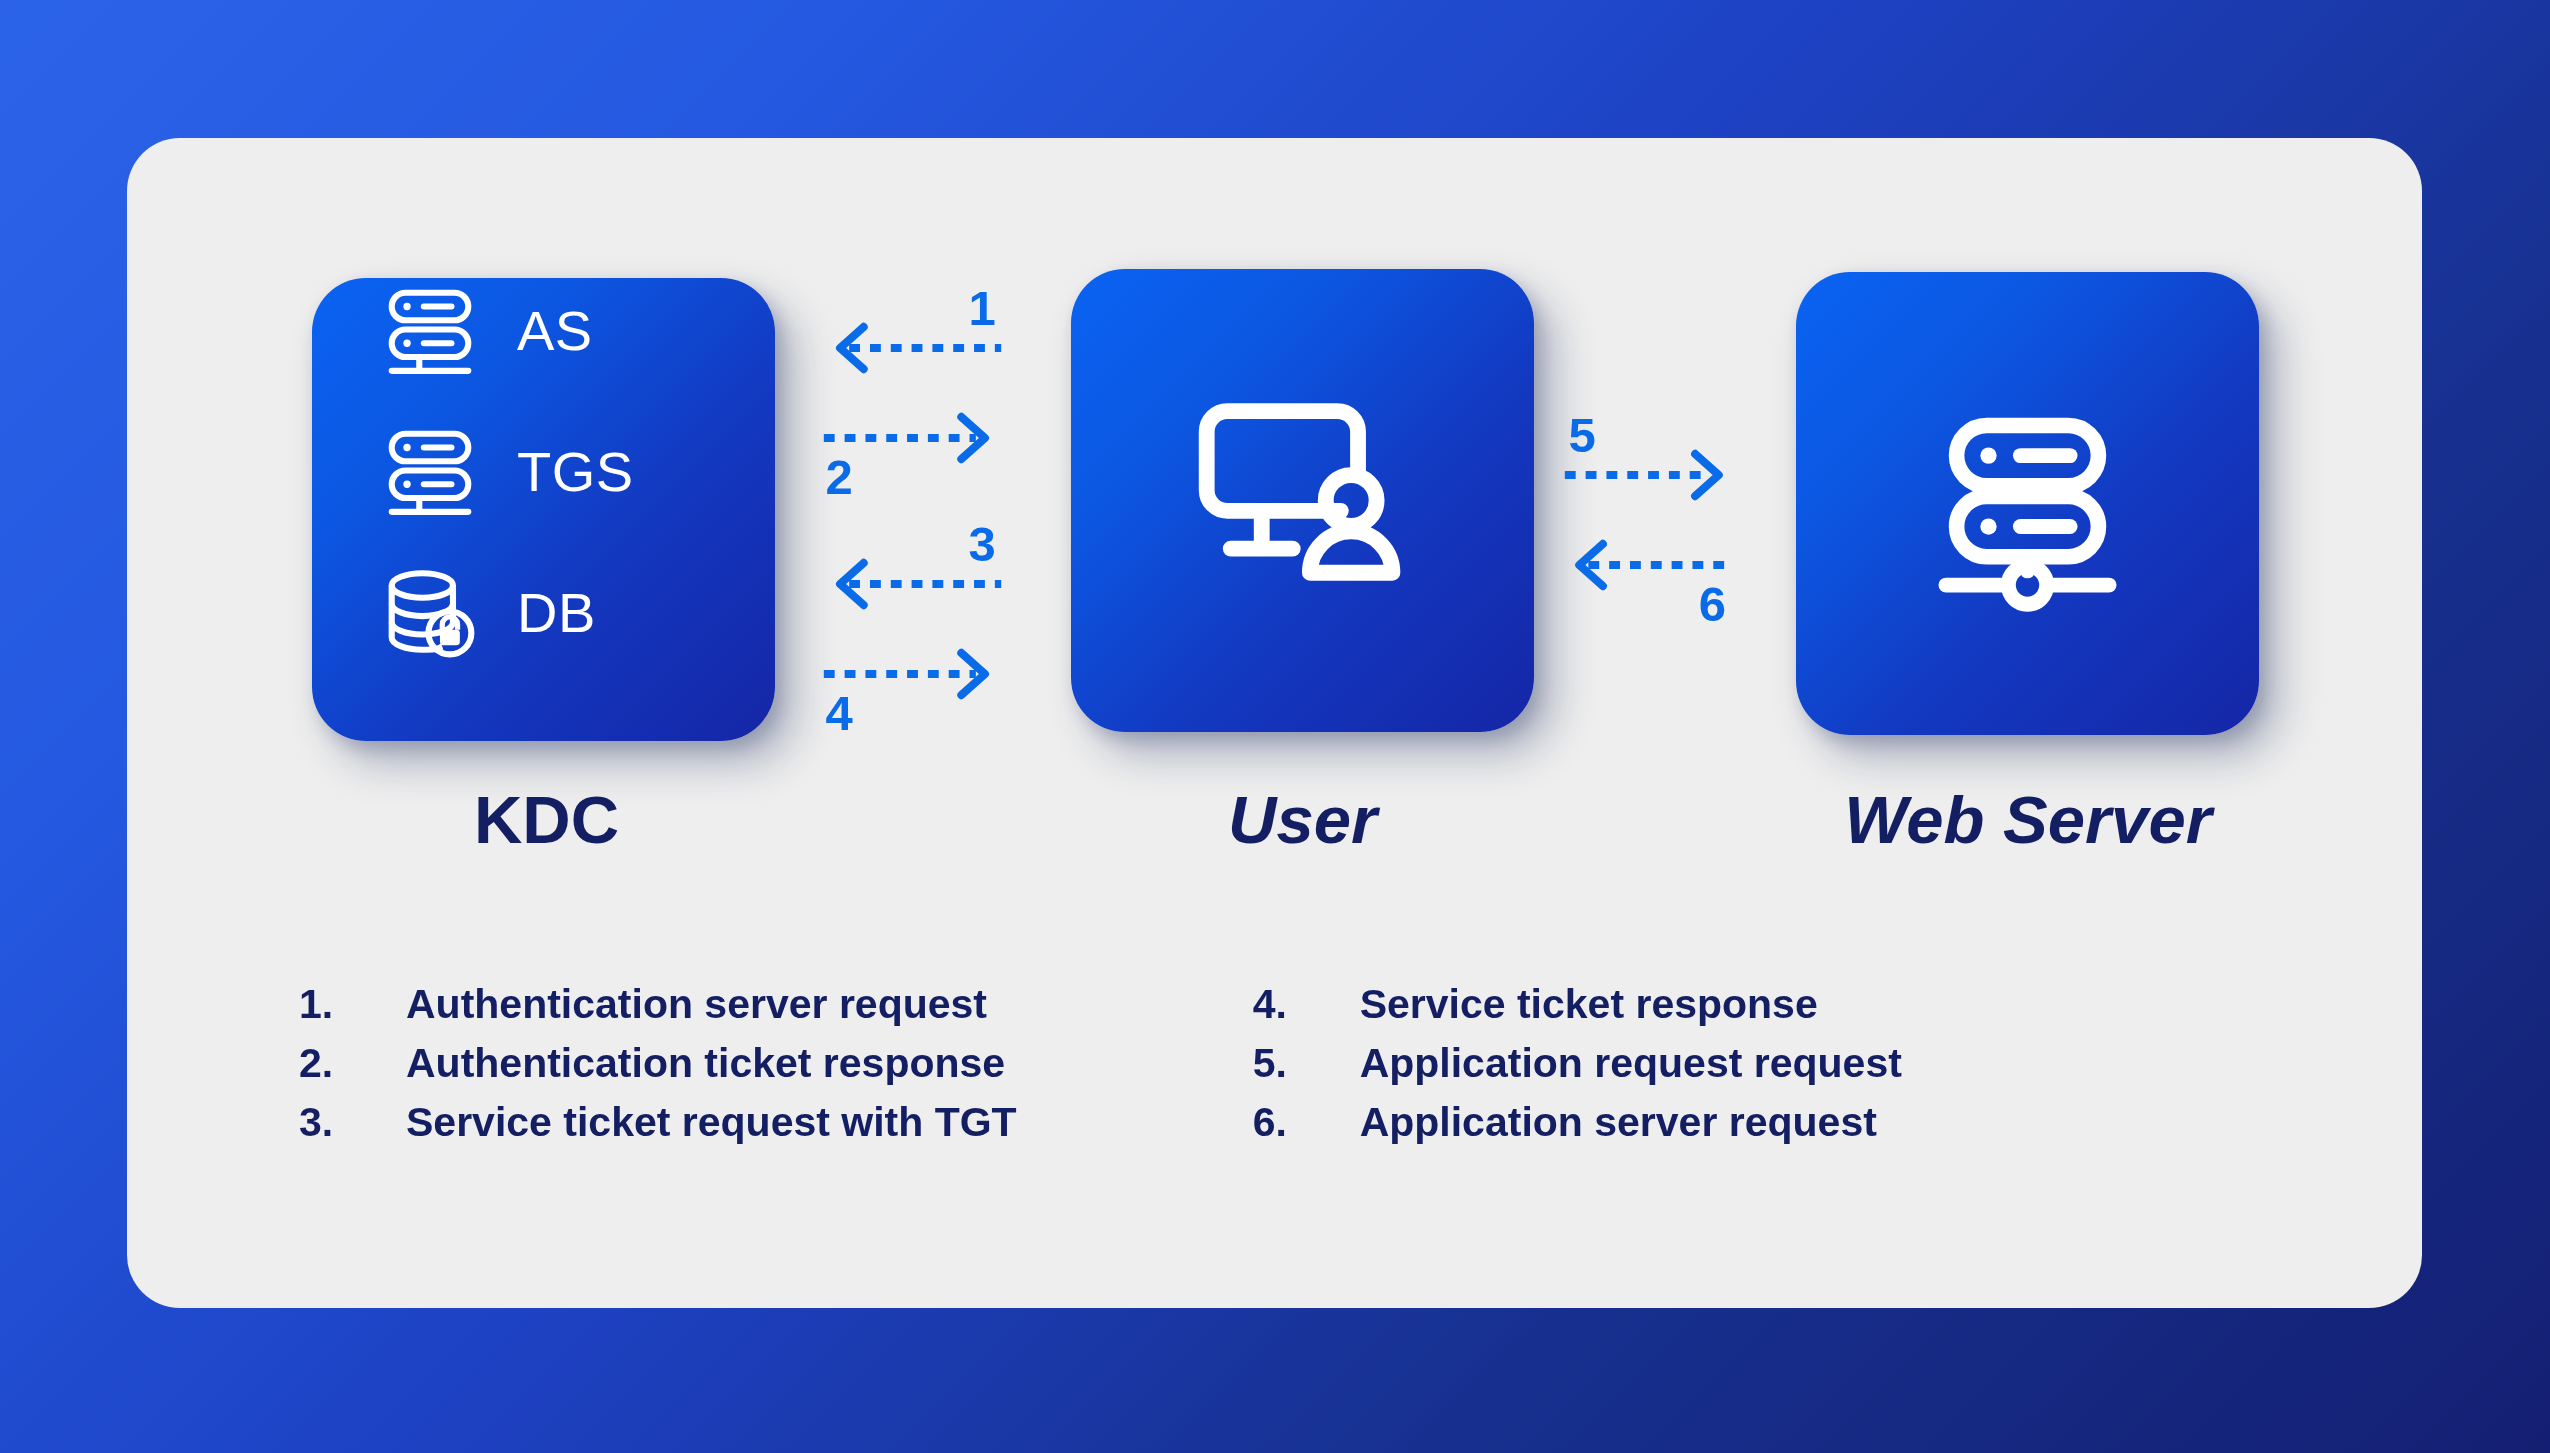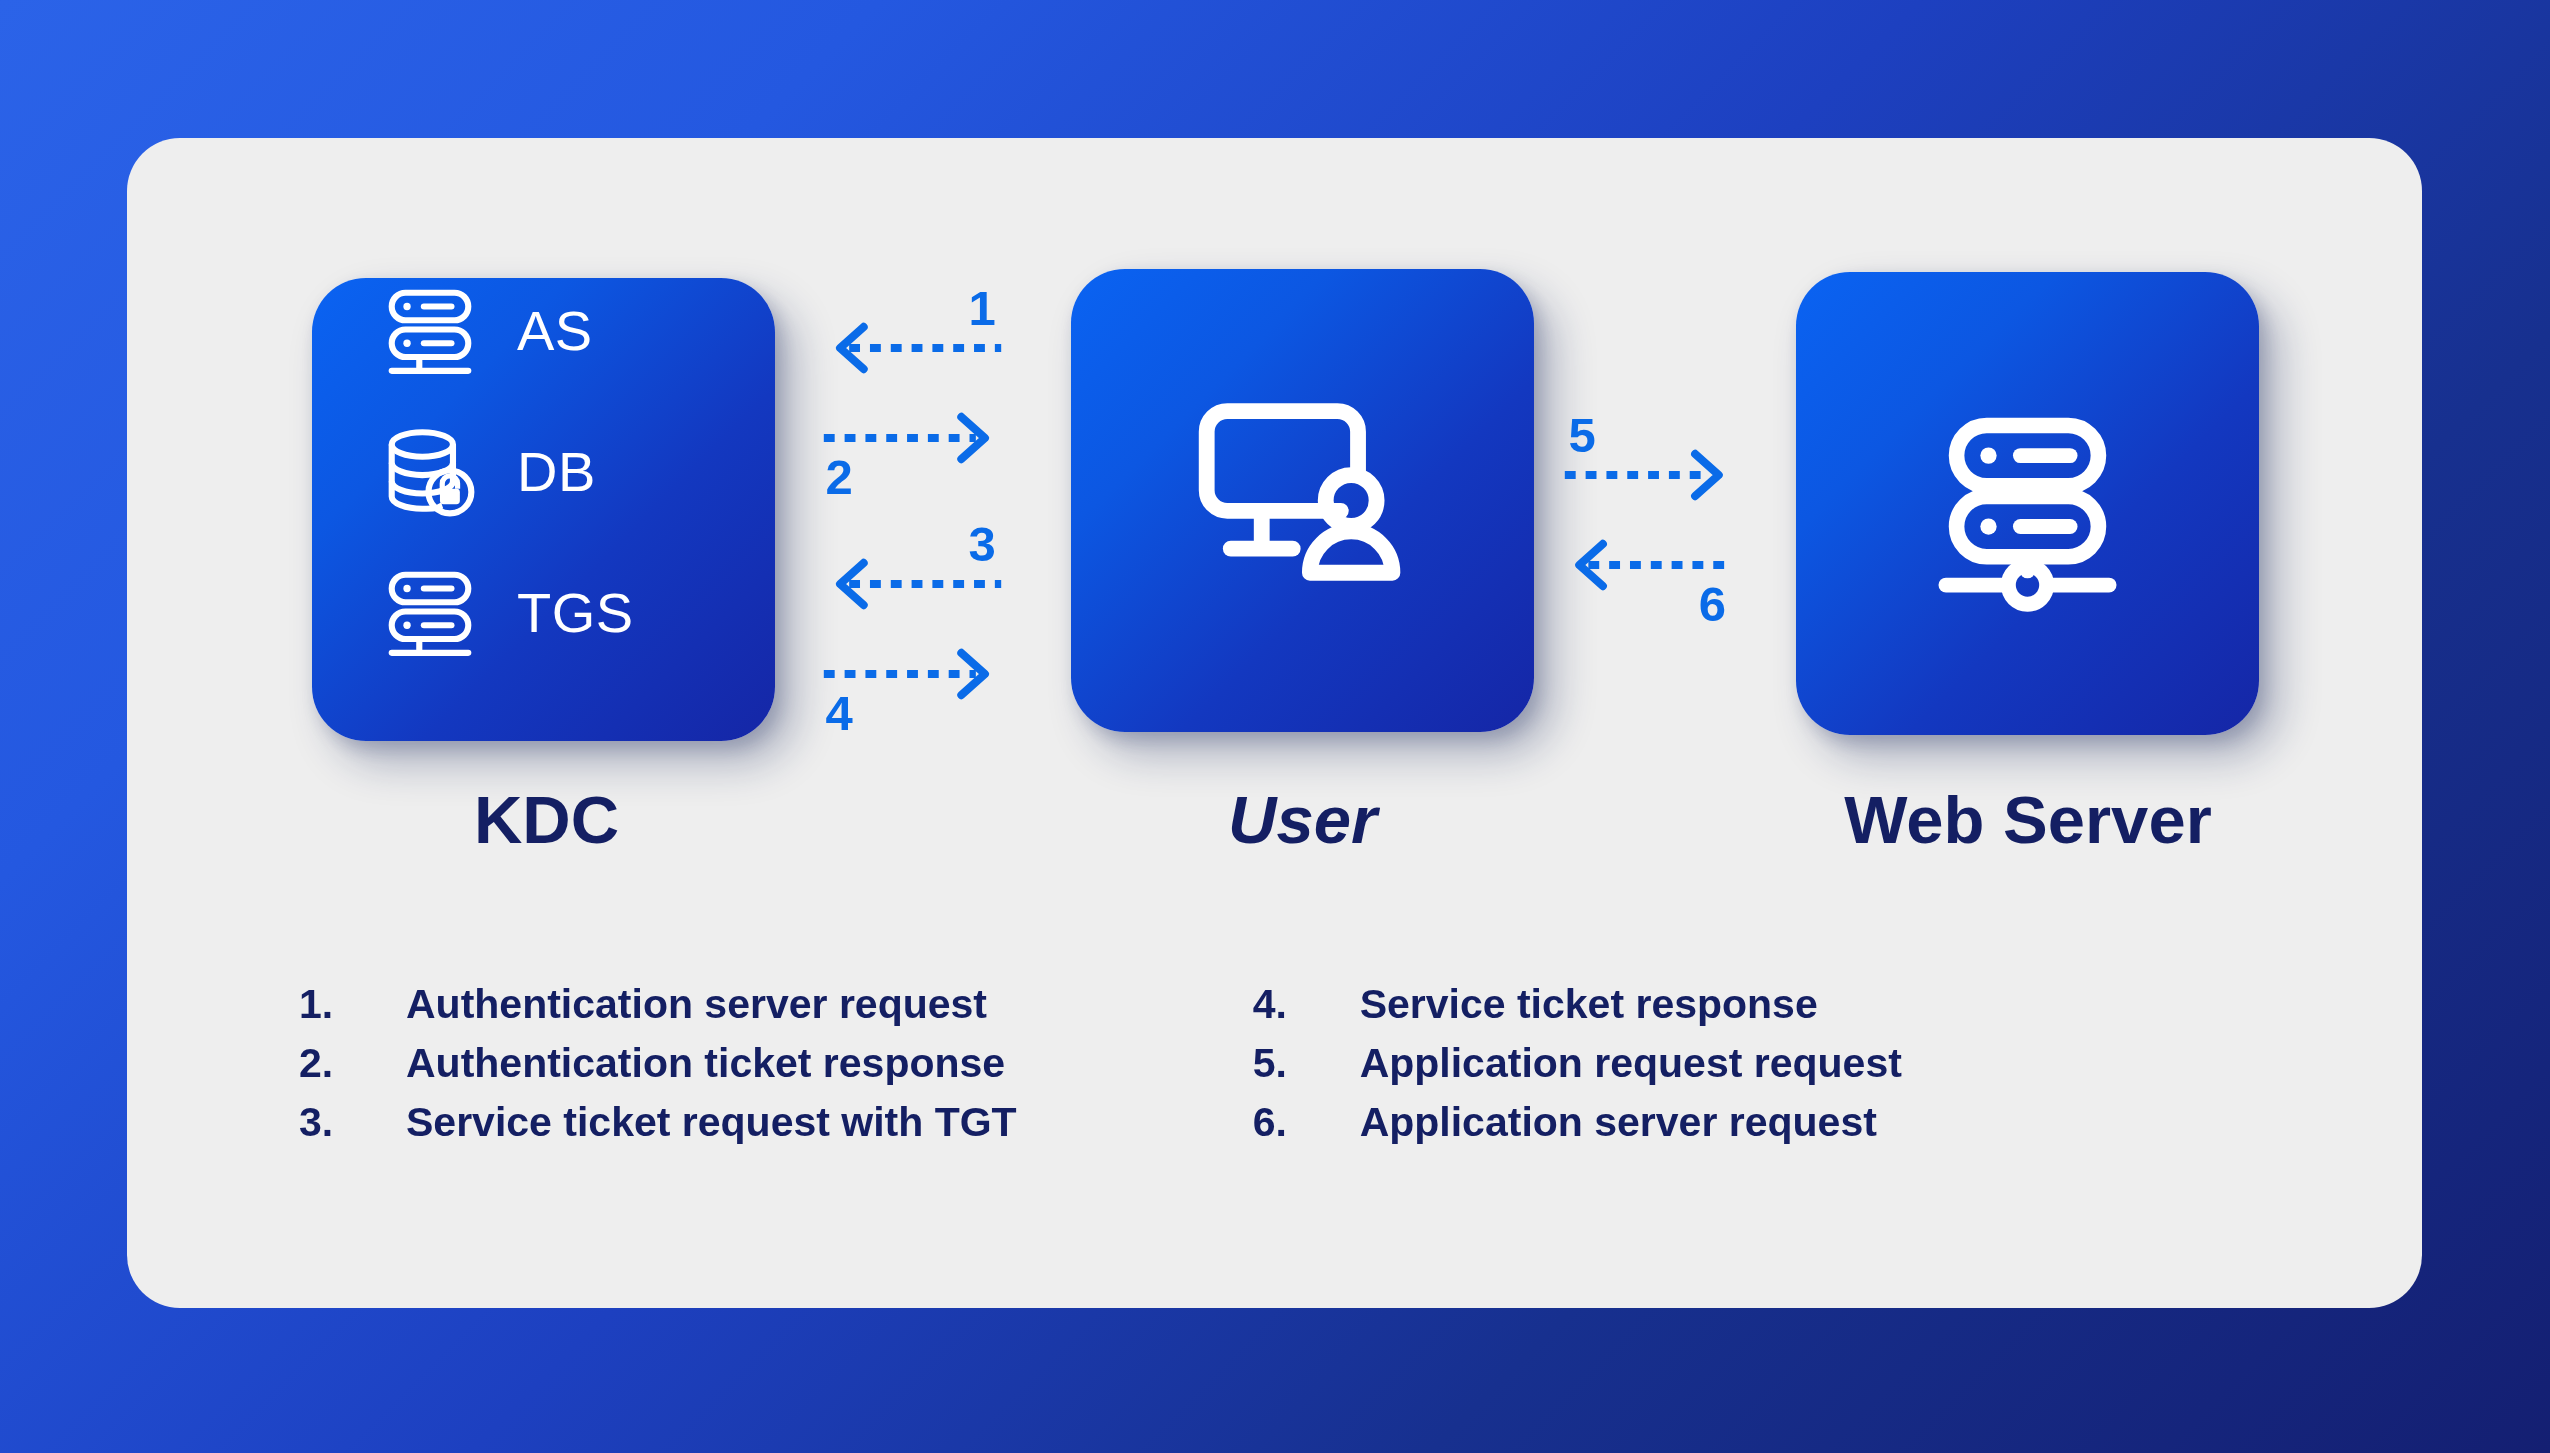--- a/index.html
+++ b/index.html
@@ -88,21 +88,21 @@
     position: absolute;
     color: #141f63;
     font-size: 67px;
     font-weight: 700;
     line-height: 1;
     white-space: nowrap;
     text-align: center;
   }
   .caption.kdc  { left: 315px;  top: 786px; width: 463px; }
   .caption.user { left: 1071px; top: 786px; width: 463px; font-style: italic; }
-  .caption.web  { left: 1724px; top: 786px; width: 608px; }
+  .caption.web  { left: 1724px; top: 786px; width: 608px; font-style: italic; }
 
   
   .arrow-group { position: absolute; }
   .arrow-row {
     position: relative;
     width: 100%;
     height: 64px;
   }
   .arrow-svg { display: block; width: 100%; height: 64px; }
   .arrow-num {
@@ -170,43 +170,43 @@
           <circle cx="17" cy="40" r="2.4" fill="#fff"></circle>
           <line x1="28" y1="40" x2="46" y2="40" stroke="#fff" stroke-width="4" stroke-linecap="round"></line>
           <line x1="25" y1="49" x2="25" y2="57" stroke="#fff" stroke-width="4" stroke-linecap="round"></line>
           <line x1="7" y1="58" x2="57" y2="58" stroke="#fff" stroke-width="4" stroke-linecap="round"></line>
         </svg>
         <span class="rowlabel">AS</span>
       </div>
 
       <div class="kdc-row">
         <svg class="glyph" viewBox="0 0 64 64">
-          <ellipse cx="27" cy="14" rx="20" ry="8" fill="none" stroke="#fff" stroke-width="4"></ellipse>
-          <path d="M7 14 v12 c0 4.4 9 8 20 8 s20-3.6 20-8 V14" fill="none" stroke="#fff" stroke-width="4"></path>
-          <path d="M7 26 v12 c0 4.4 9 8 20 8 s20-3.6 20-8 V26" fill="none" stroke="#fff" stroke-width="4"></path>
-          <path d="M7 38 v10 c0 4.4 9 8 20 8 s9-0.6 13-2" fill="none" stroke="#fff" stroke-width="4"></path>
-          <circle cx="45" cy="45" r="14" fill="none" stroke="#fff" stroke-width="4"></circle>
-          <path d="M40 43 v-3.5 a5 5 0 0 1 10 0 V43" fill="none" stroke="#fff" stroke-width="3.4"></path>
-          <rect x="38.5" y="43" width="13" height="10" rx="2.2" fill="#fff"></rect>
-        </svg>
-        <span class="rowlabel">DB</span>
-      </div>
-
-      <div class="kdc-row">
-        <svg class="glyph" viewBox="0 0 64 64">
           <rect x="7" y="7" width="50" height="18" rx="9" fill="none" stroke="#fff" stroke-width="4"></rect>
           <circle cx="17" cy="16" r="2.4" fill="#fff"></circle>
           <line x1="28" y1="16" x2="46" y2="16" stroke="#fff" stroke-width="4" stroke-linecap="round"></line>
           <rect x="7" y="31" width="50" height="18" rx="9" fill="none" stroke="#fff" stroke-width="4"></rect>
           <circle cx="17" cy="40" r="2.4" fill="#fff"></circle>
           <line x1="28" y1="40" x2="46" y2="40" stroke="#fff" stroke-width="4" stroke-linecap="round"></line>
           <line x1="25" y1="49" x2="25" y2="57" stroke="#fff" stroke-width="4" stroke-linecap="round"></line>
           <line x1="7" y1="58" x2="57" y2="58" stroke="#fff" stroke-width="4" stroke-linecap="round"></line>
         </svg>
         <span class="rowlabel">TGS</span>
+      </div>
+
+      <div class="kdc-row">
+        <svg class="glyph" viewBox="0 0 64 64">
+          <ellipse cx="27" cy="14" rx="20" ry="8" fill="none" stroke="#fff" stroke-width="4"></ellipse>
+          <path d="M7 14 v12 c0 4.4 9 8 20 8 s20-3.6 20-8 V14" fill="none" stroke="#fff" stroke-width="4"></path>
+          <path d="M7 26 v12 c0 4.4 9 8 20 8 s20-3.6 20-8 V26" fill="none" stroke="#fff" stroke-width="4"></path>
+          <path d="M7 38 v10 c0 4.4 9 8 20 8 s9-0.6 13-2" fill="none" stroke="#fff" stroke-width="4"></path>
+          <circle cx="45" cy="45" r="14" fill="none" stroke="#fff" stroke-width="4"></circle>
+          <path d="M40 43 v-3.5 a5 5 0 0 1 10 0 V43" fill="none" stroke="#fff" stroke-width="3.4"></path>
+          <rect x="38.5" y="43" width="13" height="10" rx="2.2" fill="#fff"></rect>
+        </svg>
+        <span class="rowlabel">DB</span>
       </div>
 
     </div>
   </div>
 
   <div class="node user">
     <div class="center-glyph">
       <svg width="236" height="227" viewBox="0 0 68 66">
         <path d="M45 36 H12 a6 6 0 0 1 -6 -6 V13 a6 6 0 0 1 6 -6 h32 a6 6 0 0 1 6 6 v12" fill="none" stroke="#fff" stroke-width="4.6" stroke-linecap="round" stroke-linejoin="round"></path>
         <line x1="22" y1="36" x2="22" y2="46" stroke="#fff" stroke-width="4.6" stroke-linecap="round"></line>

